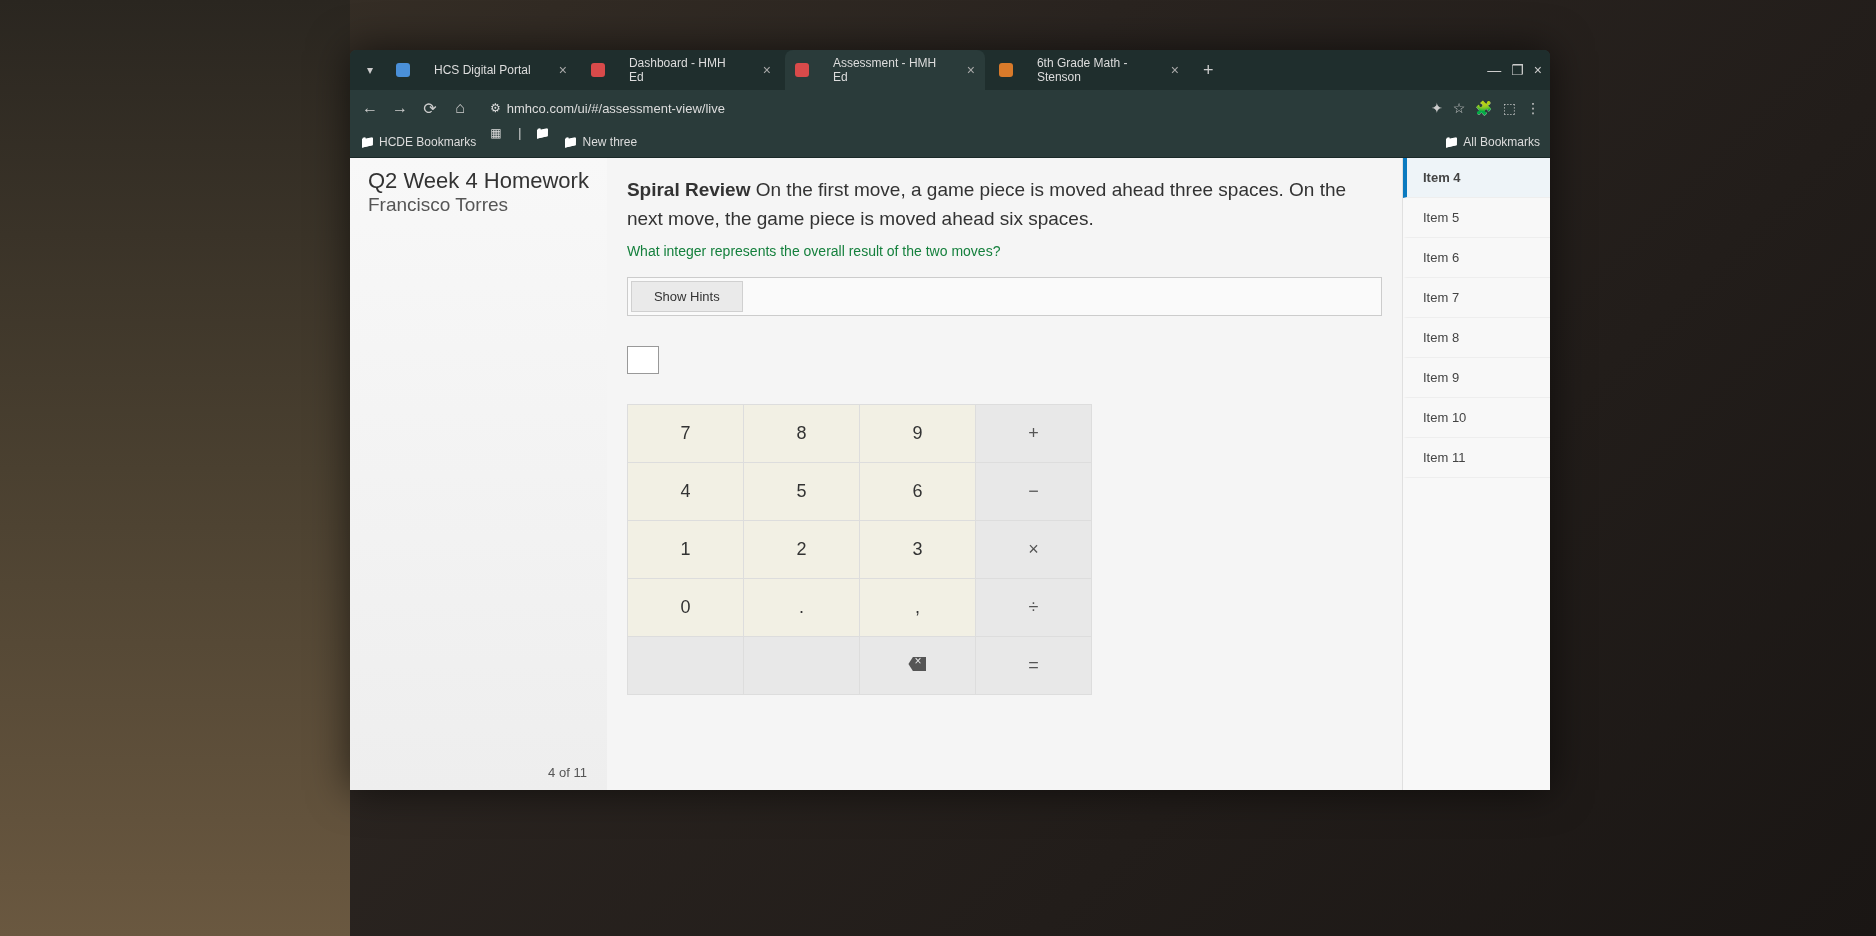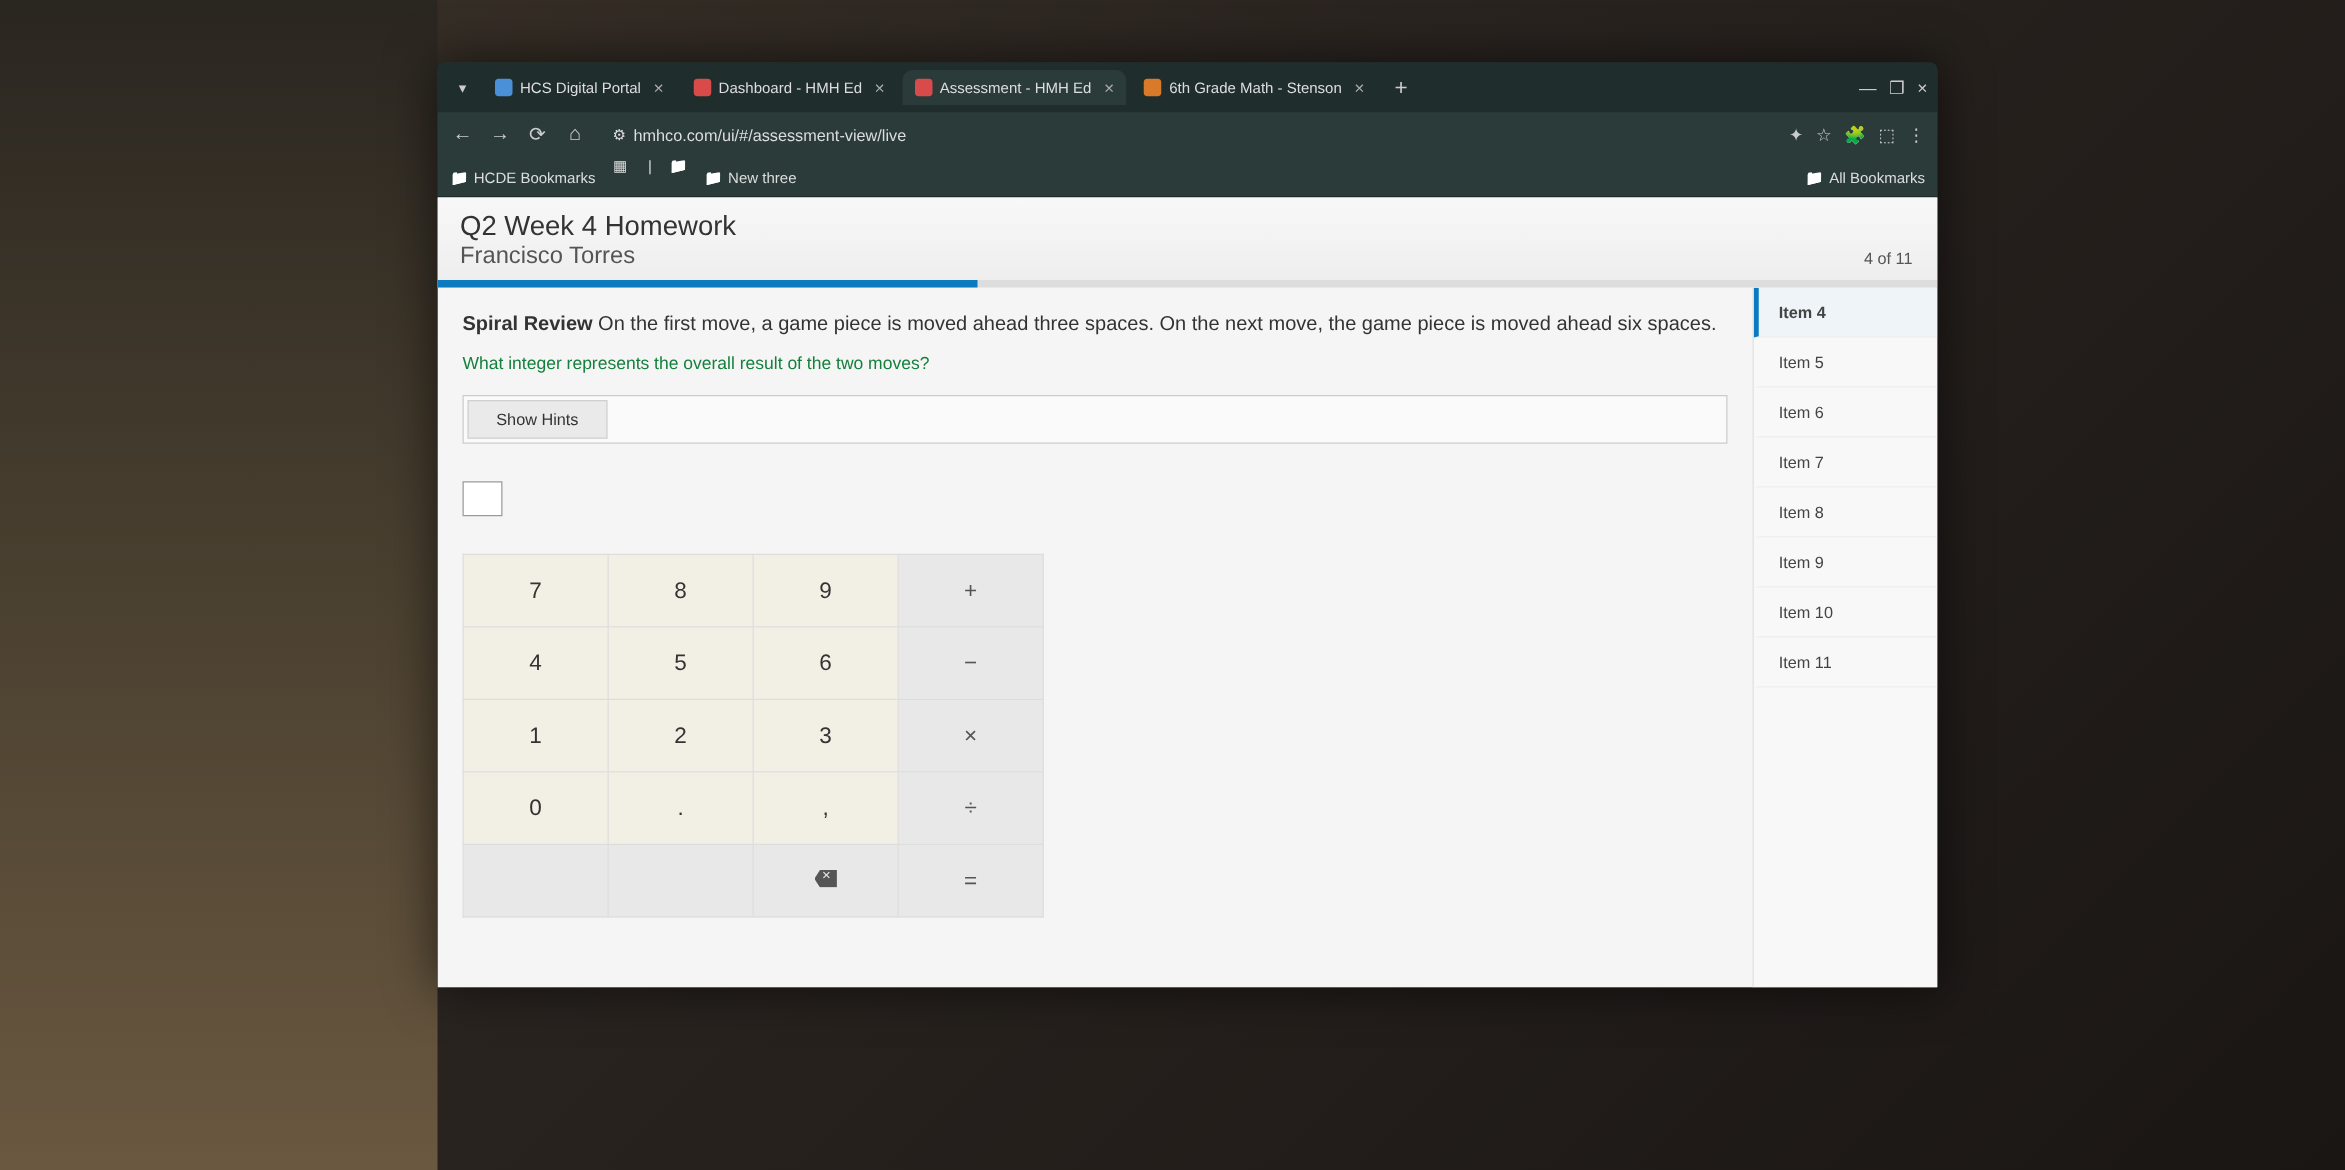--- a/index.html
+++ b/index.html
@@ -8,21 +8,21 @@
 
 .photo-bg { position: absolute; inset: 0; background: linear-gradient(135deg, #3a3228 0%, #2a2420 40%, #1a1614 100%); }
 .photo-bg::before { content: ""; position: absolute; top: 0; left: 0; width: 350px; height: 100%; background: linear-gradient(180deg, #2a2620 0%, #4a4030 50%, #6a5840 100%); }
 
 
 .screen { position: absolute; left: 350px; top: 50px; width: 1200px; height: 740px; background: #2a3b3a; border-radius: 6px 6px 0 0; overflow: hidden; box-shadow: 0 0 40px rgba(0,0,0,0.6); }
 
 
 .tab-bar { display: flex; align-items: center; background: #1f2e2d; height: 40px; padding: 0 8px; gap: 4px; }
 .tab-dropdown { width: 24px; height: 24px; display: flex; align-items: center; justify-content: center; color: #ccc; cursor: pointer; font-size: 12px; }
-.tab { display: flex; align-items: center; gap: 6px; padding: 6px 10px; color: #ddd; font-size: 12px; border-radius: 8px 8px 0 0; max-width: 200px; position: relative; }
+.tab { display: flex; align-items: center; gap: 24px; padding: 6px 10px; color: #ddd; font-size: 12px; border-radius: 8px 8px 0 0; max-width: 200px; position: relative; }
 .tab.active { background: #2a3b3a; }
 .tab-icon { width: 14px; height: 14px; display: inline-block; background: #888; border-radius: 3px; flex-shrink: 0; }
 .tab-icon.blue { background: #4a90d9; }
 .tab-icon.red { background: #d94a4a; }
 .tab-icon.orange { background: #d97a2a; }
 .tab-close { color: #aaa; font-size: 14px; cursor: pointer; margin-left: 4px; }
 .tab-new { color: #ccc; font-size: 18px; padding: 0 10px; cursor: pointer; }
 .window-controls { margin-left: auto; display: flex; gap: 10px; color: #ccc; font-size: 14px; }
 .window-controls span { cursor: pointer; }
 
@@ -33,31 +33,31 @@
 .nav-right { display: flex; gap: 10px; color: #ccc; font-size: 14px; }
 .nav-right span { cursor: pointer; }
 
 .bookmark-bar { display: flex; background: #2a3b3a; height: 32px; padding: 0 10px; gap: 14px; font-size: 12px; color: #ddd; border-bottom: 1px solid #1a2928; }
 .bookmark-item { display: flex; align-items: center; gap: 5px; cursor: pointer; }
 .bm-icon { width: 14px; height: 14px; display: inline-block; }
 .folder-icon::before { content: "📁"; font-size: 12px; filter: grayscale(1) brightness(1.5); }
 .bookmark-right { margin-left: auto; }
 
 
-.content { background: #f5f5f5; height: calc(100% - 108px); display: flex; flex-direction: column; }
+.content { background: #f5f5f5; height: calc(100% - 108px); display: flex; flex-direction: row; }
 .header { background: linear-gradient(#f8f8f8, #eeeeee); padding: 10px 18px 8px; position: relative; }
 .hw-title { font-size: 22px; font-weight: 400; color: #333; }
 .student-name { font-size: 19px; color: #555; margin-top: 0; }
 .progress-count { position: absolute; right: 20px; bottom: 10px; font-size: 13px; color: #555; }
 .progress-bar { height: 6px; background: #ddd; position: relative; }
 .progress-fill { height: 100%; background: #0b7abf; width: 36%; }
 
 .main-area { flex: 1; display: flex; overflow: hidden; }
 .question-pane { flex: 1; padding: 18px 20px; overflow-y: auto; }
-.question-text { font-size: 16px; color: #333; line-height: 1.5; }
+.question-text { font-size: 19px; color: #333; line-height: 1.5; }
 .question-text strong { font-weight: bold; }
 .question-sub { font-size: 14px; color: #15803d; margin-top: 10px; }
 
 .hints-box { border: 1px solid #ccc; margin-top: 18px; padding: 3px; background: #fafafa; }
 .show-hints { display: inline-block; background: #eaeaea; border: 1px solid #d0d0d0; padding: 7px 22px; font-size: 13px; color: #333; cursor: pointer; }
 
 .answer-input { width: 32px; height: 28px; border: 1px solid #999; background: #fff; margin-top: 30px; display: block; }
 
 .keypad { margin-top: 30px; border-collapse: collapse; }
 .keypad td { width: 116px; height: 58px; text-align: center; font-size: 18px; color: #333; border: 1px solid #ddd; cursor: pointer; }

